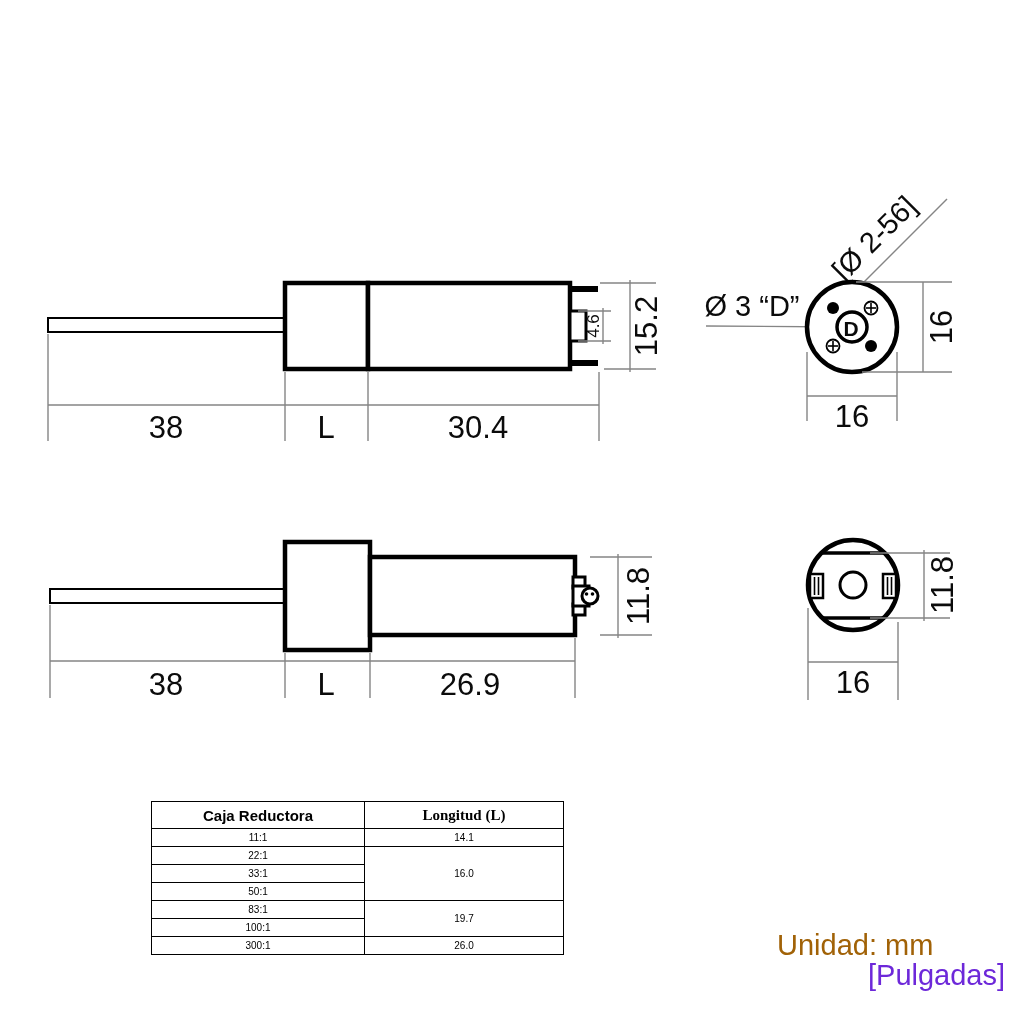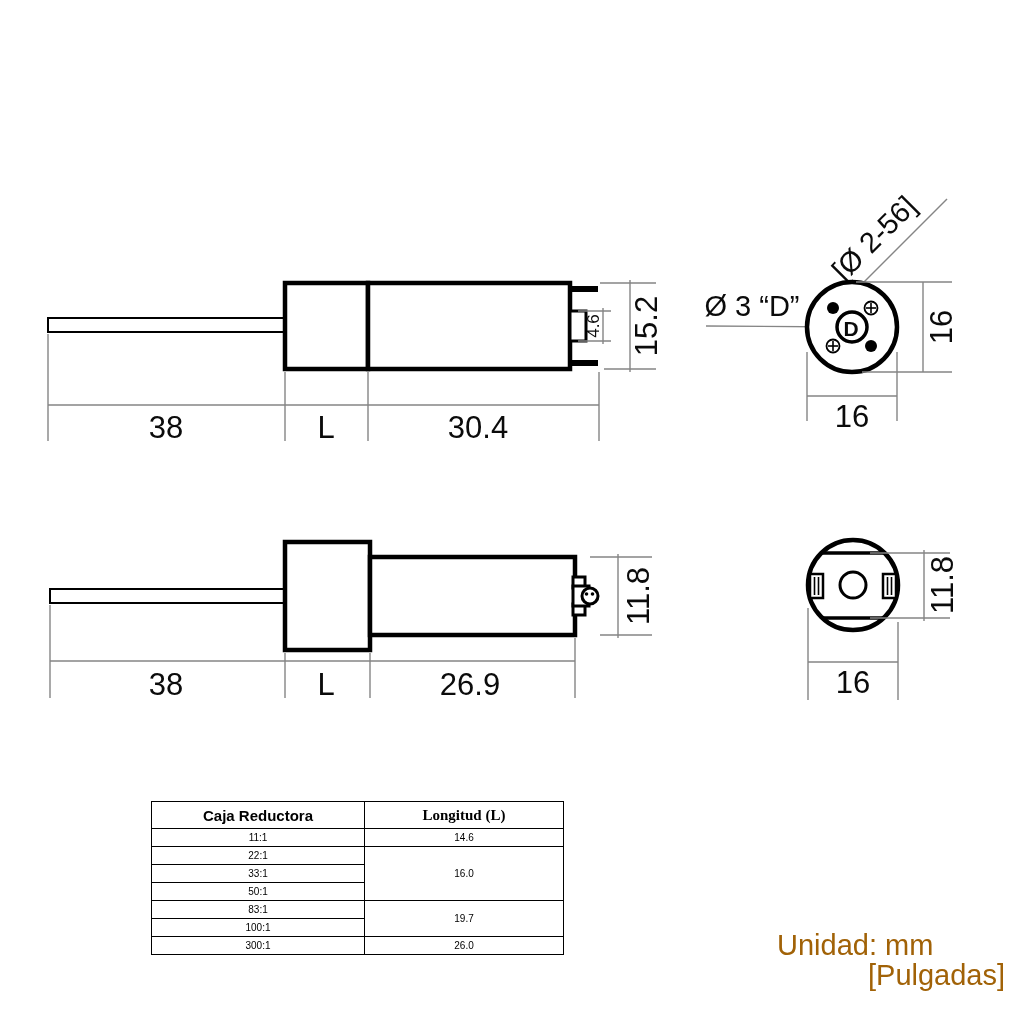--- a/index.html
+++ b/index.html
@@ -22,21 +22,21 @@
   svg .labeltext{font-size:29px;text-anchor:middle;dominant-baseline:central;}
   svg .dglyph{font-size:21px;font-weight:700;text-anchor:middle;dominant-baseline:central;}
   .ratio-table{position:absolute;left:108px;top:801px;border-collapse:collapse;
                table-layout:fixed;margin-left:43px;}
   .ratio-table th,.ratio-table td{border:1.4px solid #000;text-align:center;
                padding:0;overflow:hidden;}
   .ratio-table th{width:212px;height:26px;font-size:15px;font-weight:700;}
   .ratio-table th:last-child{width:198px;font-family:Liberation Serif, serif;}
   .ratio-table td{height:17px;font-size:10px;font-weight:400;}
   .footer-line1{position:absolute;left:777px;top:929px;font-size:29px;color:#a16207;}
-  .footer-line2{position:absolute;left:868px;top:959px;font-size:29px;color:#a16207;}
+  .footer-line2{position:absolute;left:868px;top:959px;font-size:29px;color:#6d28d9;}
 </style>
 </head>
 <body>
 
 <div class="page">
 
 
   <svg width="1024" height="1024" viewBox="0 0 1024 1024">
 
     <g>
@@ -159,21 +159,21 @@
   </svg>
 
   <table class="ratio-table">
     <tbody>
       <tr>
         <th>Caja Reductora</th>
         <th>Longitud (L)</th>
       </tr>
       <tr>
         <td>11:1</td>
-        <td>14.6</td>
+        <td>14.1</td>
       </tr>
       <tr>
         <td>22:1</td>
         <td rowspan="3">16.0</td>
       </tr>
       <tr>
         <td>33:1</td>
       </tr>
       <tr>
         <td>50:1</td>

